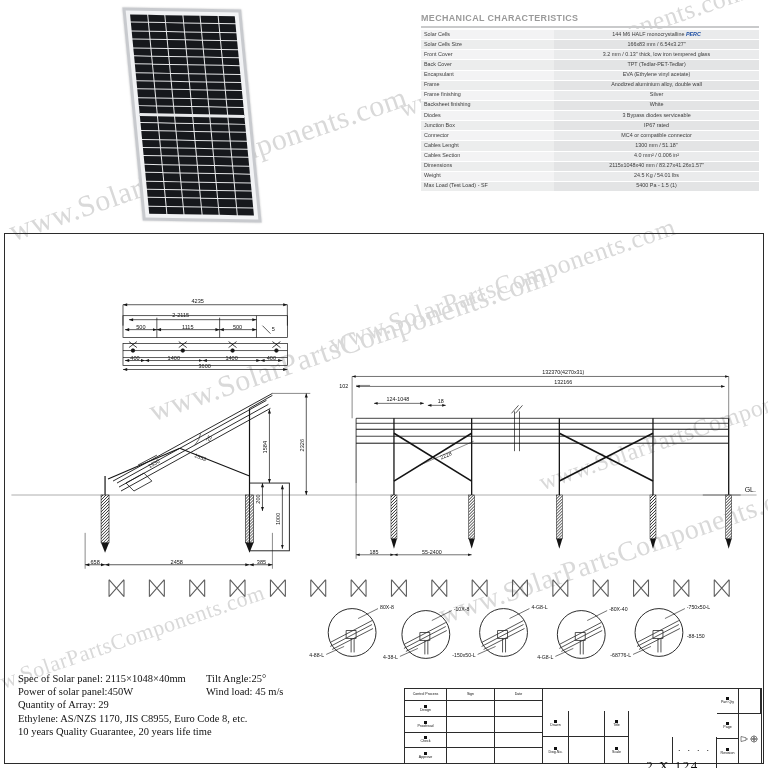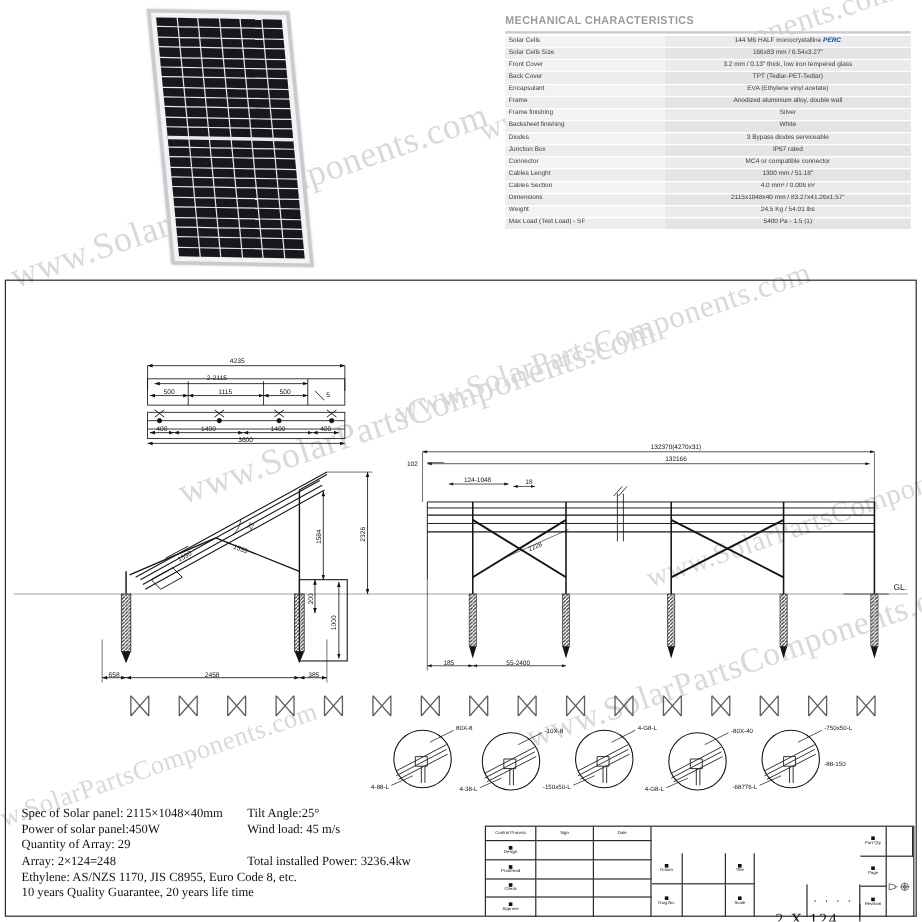--- a/index.html
+++ b/index.html
@@ -664,24 +664,20 @@
         <div class="c2">Tilt Angle:25°</div>
       </div>
     <div class="row">
         <div class="c1">Power of solar panel:450W</div>
         <div class="c2">Wind load: 45 m/s</div>
       </div>
     <div class="row">
         <div class="c1">Quantity of Array: 29</div>
       </div>
     <div class="row">
-        <div class="c1">Array: 2×124=248</div>
-        <div class="c2">Total installed Power: 3236.4kw</div>
-      </div>
-    <div class="row">
         <div class="full">Ethylene: AS/NZS 1170, JIS C8955, Euro Code 8, etc.</div>
       </div>
     <div class="row">
         <div class="full">10 years Quality Guarantee, 20 years life time</div>
       </div>
   </div>
 
   <div id="titleblock">
     <div class="tb">
 

